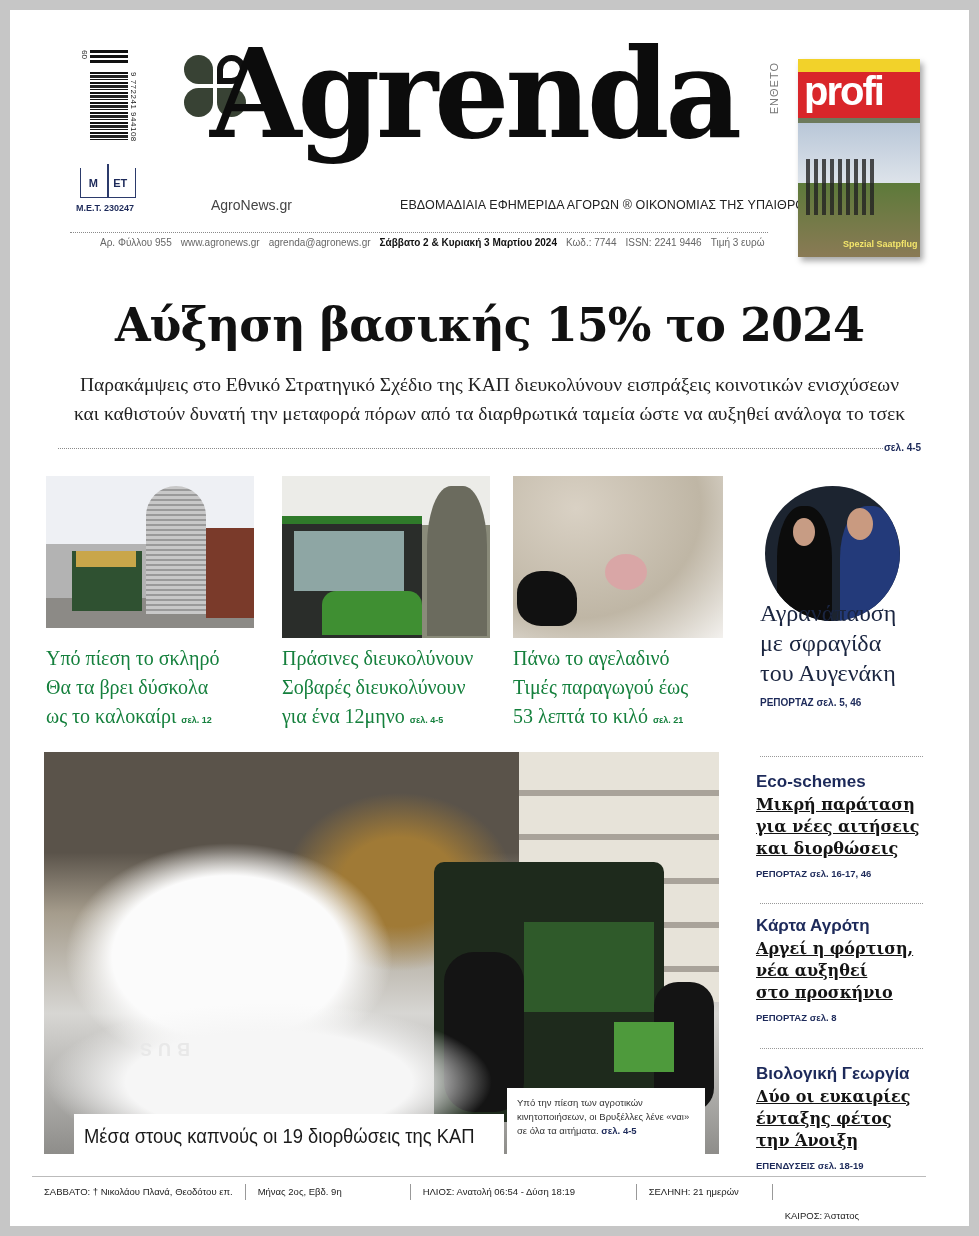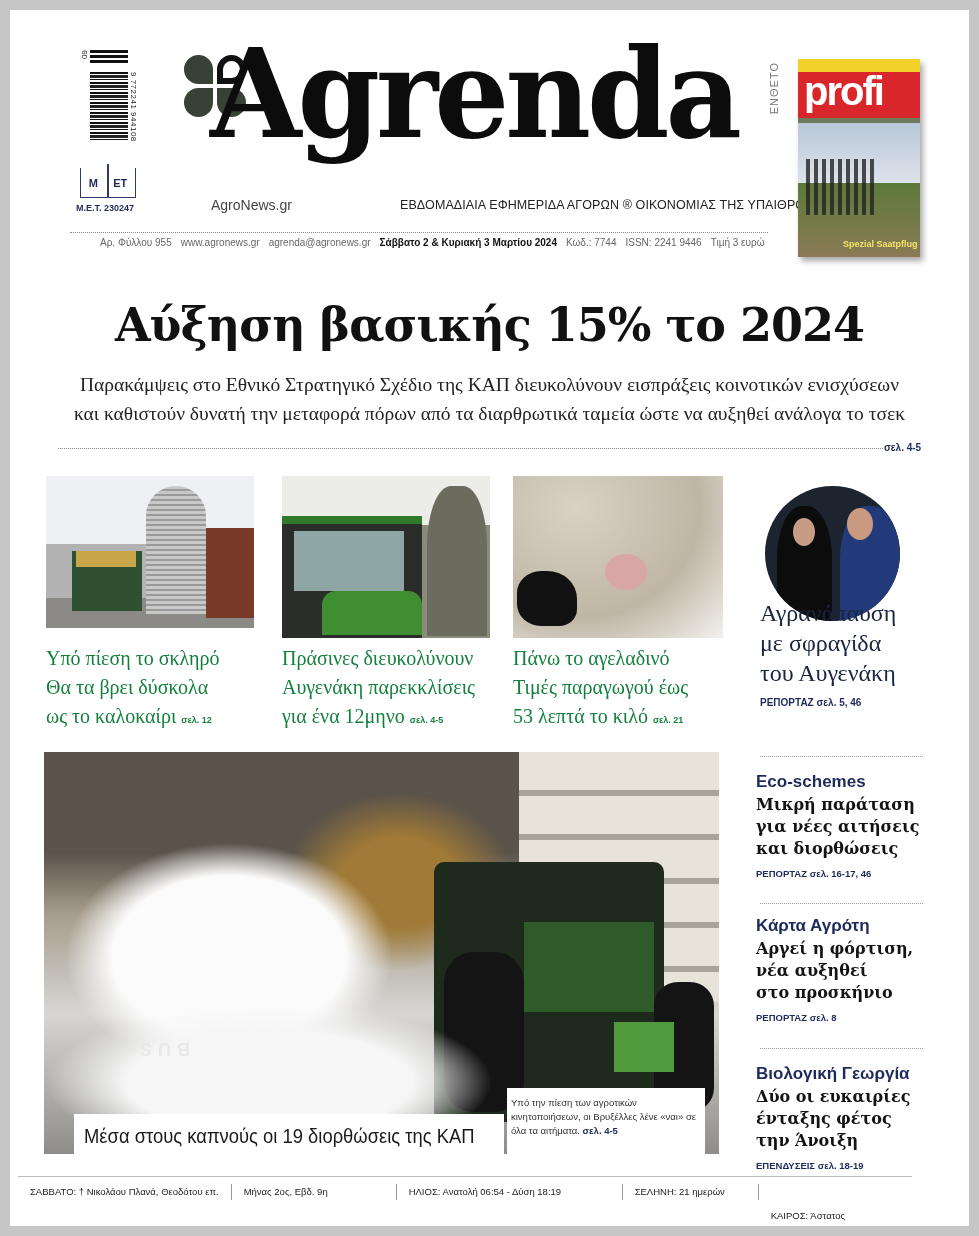--- a/index.html
+++ b/index.html
@@ -85,43 +85,43 @@
   .st1 { left: 36px; top: 634px; }
   .st2 { left: 272px; top: 634px; }
   .st3 { left: 503px; top: 634px; }
   .side-main { left: 750px; top: 588px; font-family: "Liberation Serif", serif; font-size: 24px; line-height: 30px; color: #1a2540; }
   .kicker-small { font-family: "Liberation Sans", sans-serif; font-size: 10px; font-weight: bold; color: #1d2a5a; }
 
   
   .side-rule { width: 163px; border-top: 1px dotted #999; }
   .side-block { left: 746px; width: 180px; }
   .side-block .kicker { font-size: 17px; font-weight: bold; color: #1d2a5a; margin-bottom: 2px; }
-  .side-block .title { font-family: "DejaVu Serif", serif; font-size: 16px; font-weight: bold; line-height: 22px; color: #141414; }
+  .side-block .title { font-family: "DejaVu Serif", serif; font-size: 16px; font-weight: bold; line-height: 22px; color: #141414; text-decoration: underline; }
   .side-block .ref { font-size: 9.5px; font-weight: bold; color: #1d2a5a; margin-top: 8px; }
 
   
   .ph-big { left: 34px; top: 742px; width: 675px; height: 402px;
     background: linear-gradient(180deg, #5a534a 0 25%, #a59c8c 40%, #d7d6d3 65%, #8e8d8a 100%); overflow: hidden; }
   .ph-big .building { position: absolute; right: 0; top: 0; width: 200px; height: 250px; background: repeating-linear-gradient(180deg, #e7e3d9 0 38px, #a9a39a 38px 44px); }
   .ph-big .smoke1 { position: absolute; left: 20px; top: 90px; width: 330px; height: 230px; background: radial-gradient(ellipse, #fbfbfb 0 50%, rgba(255,255,255,0) 70%); }
   .ph-big .smoke2 { position: absolute; left: 0; top: 250px; width: 450px; height: 160px; background: radial-gradient(ellipse, #f6f6f6 0 45%, rgba(255,255,255,0) 70%); }
   .ph-big .spray { position: absolute; left: 240px; top: 40px; width: 230px; height: 180px; background: radial-gradient(ellipse, #a07a36 0 35%, rgba(160,122,54,0) 70%); }
   .ph-big .tractor { position: absolute; left: 390px; top: 110px; width: 230px; height: 260px; background: #1e2a1c; border-radius: 10px 10px 0 0; }
   .ph-big .hood { position: absolute; left: 480px; top: 170px; width: 130px; height: 90px; background: #2f5a2a; }
   .ph-big .plate { position: absolute; left: 570px; top: 270px; width: 60px; height: 50px; background: #4e9a3c; }
   .ph-big .wheel1 { position: absolute; left: 400px; top: 200px; width: 80px; height: 160px; background: #141414; border-radius: 30px; }
   .ph-big .wheel2 { position: absolute; left: 610px; top: 230px; width: 60px; height: 130px; background: #141414; border-radius: 24px; }
   .ph-big .bus { position: absolute; left: 90px; top: 286px; font-size: 18px; font-weight: bold; color: #e8e8e8; letter-spacing: 6px; transform: rotate(180deg); }
   .ph-big .caption-bar { position: absolute; left: 30px; bottom: 0; width: 430px; height: 40px; background: #fff; }
   .ph-big .caption { position: absolute; left: 40px; bottom: 6px; font-size: 20px; color: #1a1a1a; transform: scaleX(.92); transform-origin: left; white-space: nowrap; }
-  .ph-big .side-caption { position: absolute; left: 463px; bottom: 0; width: 198px; height: 66px; background: #fff; padding: 8px 4px; font-size: 9.5px; line-height: 14px; color: #333; }
+  .ph-big .side-caption { position: absolute; left: 463px; bottom: 0; width: 198px; height: 66px; background: #fff; padding: 8px 10px; font-size: 9.5px; line-height: 14px; color: #333; }
   .ph-big .side-caption b { color: #1d2a5a; }
 
   
-  .footer { left: 8px; top: 1166px; width: 894px; height: 30px; border-top: 1px solid #bbb; display: flex; align-items: center; font-size: 9.5px; color: #222; }
+  .footer { left: 22px; top: 1166px; width: 894px; height: 30px; border-top: 1px solid #bbb; display: flex; align-items: center; font-size: 9.5px; color: #222; }
   .footer .cell { padding: 0 12px; border-right: 1px solid #999; white-space: nowrap; height: 16px; display: flex; align-items: center; }
   .footer .cell:last-child { border-right: none; margin-top: 48px; }
 </style>
 </head>
 <body>
 
 <div class="sheet">
 
   <div class="abs barcode">
     <span class="issue-num">09</span>
@@ -197,21 +197,21 @@
       <div class="face2"></div>
   </div>
 
   <div class="abs story st1">
     <div>Υπό πίεση το σκληρό</div>
     <div>Θα τα βρει δύσκολα</div>
     <div><span>ως το καλοκαίρι</span> <span class="pg">σελ. 12</span></div>
   </div>
   <div class="abs story st2">
     <div>Πράσινες διευκολύνουν</div>
-    <div>Αυγενάκη παρεκκλίσεις</div>
+    <div>Σοβαρές διευκολύνουν</div>
     <div><span>για ένα 12μηνο</span> <span class="pg">σελ. 4-5</span></div>
   </div>
   <div class="abs story st3">
     <div>Πάνω το αγελαδινό</div>
     <div>Τιμές παραγωγού έως</div>
     <div><span>53 λεπτά το κιλό</span> <span class="pg">σελ. 21</span></div>
   </div>
 
   <div class="abs side-main">
     <div>Αγρανάπαυση</div>

